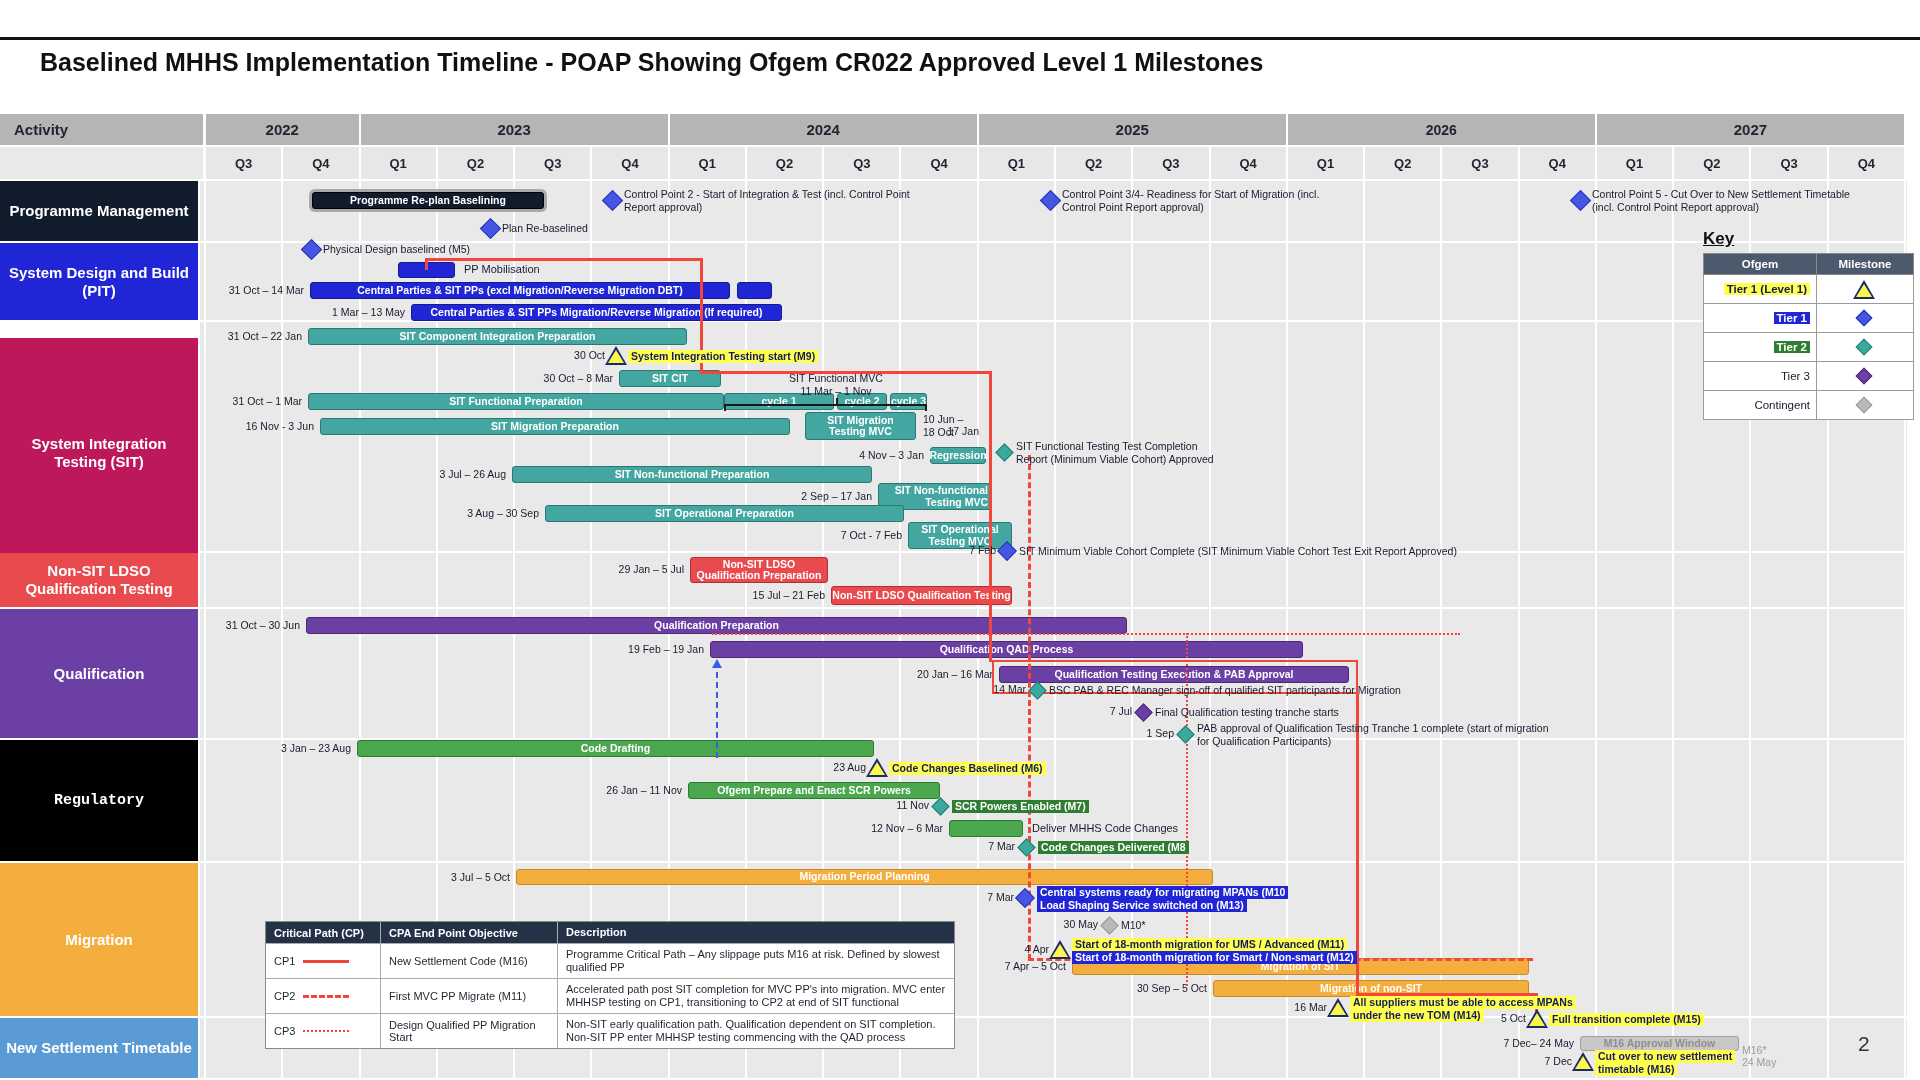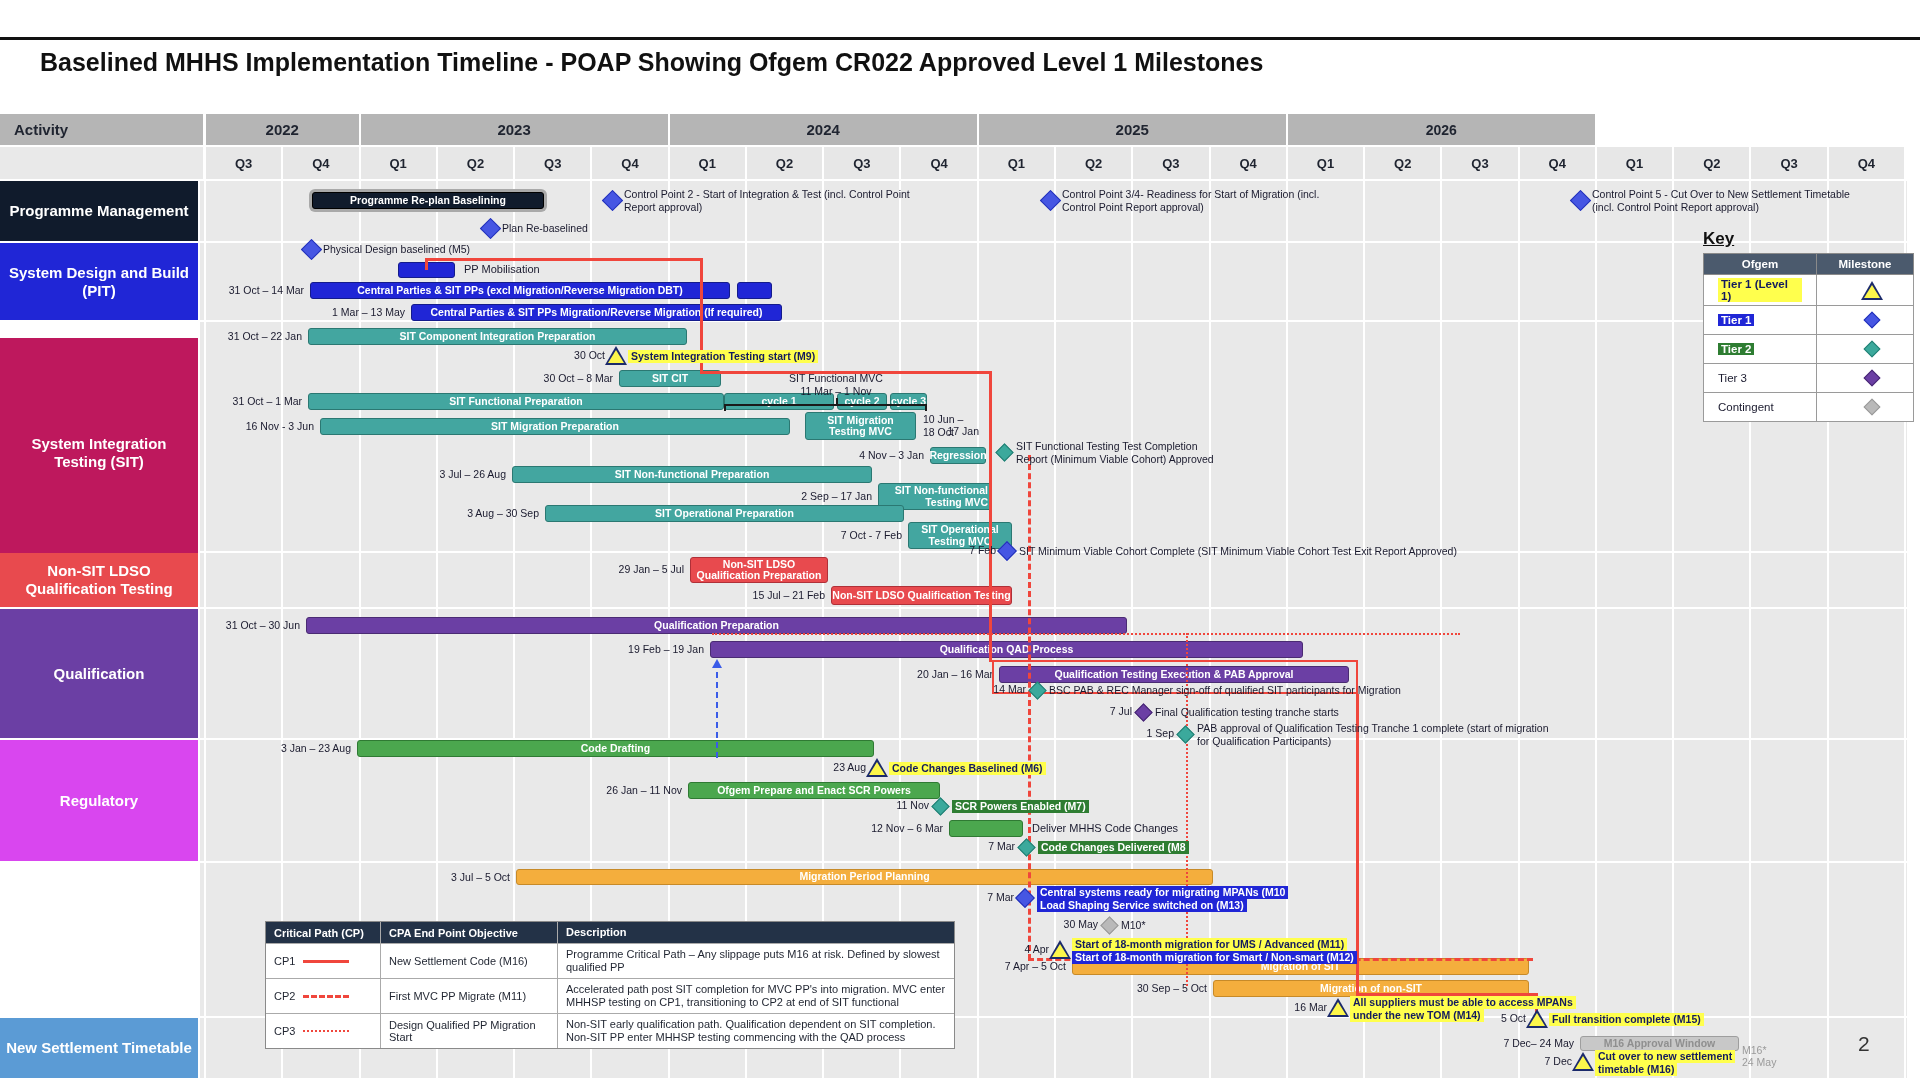--- a/index.html
+++ b/index.html
@@ -19,21 +19,21 @@
   .hl-blue{background:#2026D6;color:#fff;font-weight:bold;padding:0 3px;display:inline-block;}
   .hl-green{background:#2E7D32;color:#fff;font-weight:bold;padding:0 3px;display:inline-block;}
   .plain{color:#1a1a2e;}
   .diamond{position:absolute;transform:rotate(45deg);box-sizing:border-box;}
   .tri-outer{position:absolute;width:22px;height:19px;background:#1b2a6b;clip-path:polygon(50% 0,0 100%,100% 100%);}
   .tri-inner{position:absolute;left:3px;top:4px;width:16px;height:13px;background:#FCF64B;clip-path:polygon(50% 0,0 100%,100% 100%);}
   #keybox{position:absolute;left:1703px;top:229px;}
   #keybox .ktitle{font-size:17px;font-weight:bold;color:#111;text-decoration:underline;margin-bottom:4px;}
   table.key{border-collapse:collapse;background:#fff;}
   table.key th{background:#4B5A6D;color:#fff;font-size:11.5px;font-weight:bold;padding:4px 6px;border:1px solid #8a8a8a;}
-  table.key td{border:1px solid #9a9a9a;font-size:11.5px;text-align:left;padding:3px 14px;height:18px;color:#1a1a2e;}
+  table.key td{border:1px solid #9a9a9a;font-size:11.5px;text-align:right;padding:3px 6px;height:18px;color:#1a1a2e;}
   #cptable{position:absolute;left:265px;top:921px;width:688px;background:#fff;border:1px solid #8a8a8a;font-size:11px;color:#1f2430;}
   #cptable .hrow{display:flex;background:#233247;color:#fff;font-weight:bold;}
   #cptable .row{display:flex;border-top:1px solid #aaa;background:#fff;}
   #cptable .c1{width:115px;padding:4px 8px;box-sizing:border-box;border-right:1px solid #aaa;display:flex;align-items:center;gap:8px;}
   #cptable .c2{width:177px;padding:4px 8px;box-sizing:border-box;border-right:1px solid #aaa;display:flex;align-items:center;}
   #cptable .c3{width:396px;padding:4px 8px;box-sizing:border-box;line-height:13px;display:flex;align-items:center;}
   .cpline{display:inline-block;width:46px;height:0;}
   #pageno{position:absolute;left:1858px;top:1032px;font-size:21px;color:#333;}
   .note{position:absolute;font-size:10.5px;color:#9a9a9a;white-space:nowrap;}
 </style>
@@ -63,20 +63,21 @@
       <div class="cell" style="left: 978.727px; top: 114px; width: 307.091px; height: 31px; background: rgb(181, 181, 181); font-size: 15px;">2025</div>
       <div class="cell" style="left: 978.727px; top: 147px; width: 75.2727px; height: 32px; background: rgb(231, 231, 231); font-size: 13px;">Q1</div>
       <div class="cell" style="left: 1056px; top: 147px; width: 75.2727px; height: 32px; background: rgb(231, 231, 231); font-size: 13px;">Q2</div>
       <div class="cell" style="left: 1133.27px; top: 147px; width: 75.2727px; height: 32px; background: rgb(231, 231, 231); font-size: 13px;">Q3</div>
       <div class="cell" style="left: 1210.55px; top: 147px; width: 75.2727px; height: 32px; background: rgb(231, 231, 231); font-size: 13px;">Q4</div>
       <div class="cell" style="left: 1287.82px; top: 114px; width: 307.091px; height: 31px; background: rgb(181, 181, 181); font-size: 14px;">2026</div>
       <div class="cell" style="left: 1287.82px; top: 147px; width: 75.2727px; height: 32px; background: rgb(231, 231, 231); font-size: 13px;">Q1</div>
       <div class="cell" style="left: 1365.09px; top: 147px; width: 75.2727px; height: 32px; background: rgb(231, 231, 231); font-size: 13px;">Q2</div>
       <div class="cell" style="left: 1442.36px; top: 147px; width: 75.2727px; height: 32px; background: rgb(231, 231, 231); font-size: 13px;">Q3</div>
       <div class="cell" style="left: 1519.64px; top: 147px; width: 75.2727px; height: 32px; background: rgb(231, 231, 231); font-size: 13px;">Q4</div>
+      <div class="cell" style="left: 1596.91px; top: 114px; width: 307.091px; height: 31px; background: rgb(181, 181, 181); font-size: 15px;">2027</div>
       <div class="cell" style="left: 1596.91px; top: 147px; width: 75.2727px; height: 32px; background: rgb(231, 231, 231); font-size: 13px;">Q1</div>
       <div class="cell" style="left: 1674.18px; top: 147px; width: 75.2727px; height: 32px; background: rgb(231, 231, 231); font-size: 13px;">Q2</div>
       <div class="cell" style="left: 1751.45px; top: 147px; width: 75.2727px; height: 32px; background: rgb(231, 231, 231); font-size: 13px;">Q3</div>
       <div class="cell" style="left: 1828.73px; top: 147px; width: 75.2727px; height: 32px; background: rgb(231, 231, 231); font-size: 13px;">Q4</div>
       <div class="abs" style="left: 204px; top: 180px; width: 2px; height: 898px; background: rgb(255, 255, 255);"></div>
       <div class="abs" style="left: 281.273px; top: 180px; width: 2px; height: 898px; background: rgb(255, 255, 255);"></div>
       <div class="abs" style="left: 358.545px; top: 180px; width: 2px; height: 898px; background: rgb(255, 255, 255);"></div>
       <div class="abs" style="left: 435.818px; top: 180px; width: 2px; height: 898px; background: rgb(255, 255, 255);"></div>
       <div class="abs" style="left: 513.091px; top: 180px; width: 2px; height: 898px; background: rgb(255, 255, 255);"></div>
       <div class="abs" style="left: 590.364px; top: 180px; width: 2px; height: 898px; background: rgb(255, 255, 255);"></div>
@@ -101,22 +102,23 @@
       <div class="bandlbl" style="left: 0px; top: 181px; width: 198px; height: 60px; background: rgb(16, 27, 44);">Programme Management</div>
       <div class="abs" style="left: 200px; top: 241px; width: 1707px; height: 2px; background: rgb(255, 255, 255);"></div>
       <div class="bandlbl" style="left: 0px; top: 243px; width: 198px; height: 77px; background: rgb(32, 38, 214);">System Design and Build (PIT)</div>
       <div class="abs" style="left: 200px; top: 320px; width: 1707px; height: 2px; background: rgb(255, 255, 255);"></div>
       <div class="bandlbl" style="left: 0px; top: 338px; width: 198px; height: 229px; background: #be185d;">System Integration Testing (SIT)</div>
       <div class="abs" style="left: 200px; top: 551px; width: 1707px; height: 2px; background: rgb(255, 255, 255);"></div>
       <div class="bandlbl" style="left: 0px; top: 553px; width: 198px; height: 54px; background: rgb(232, 74, 78);">Non-SIT LDSO Qualification Testing</div>
       <div class="abs" style="left: 200px; top: 607px; width: 1707px; height: 2px; background: rgb(255, 255, 255);"></div>
       <div class="bandlbl" style="left: 0px; top: 609px; width: 198px; height: 129px; background: rgb(107, 63, 164);">Qualification</div>
       <div class="abs" style="left: 200px; top: 738px; width: 1707px; height: 2px; background: rgb(255, 255, 255);"></div>
-      <div class="bandlbl" style="left: 0px; top: 740px; width: 198px; height: 121px; background: #d946ef;">Regulatory</div>
+      <div class="bandlbl" style="left: 0px; top: 740px; width: 198px; height: 121px; background: #000000; font-family: Liberation Mono, monospace;">Regulatory</div>
       <div class="abs" style="left: 200px; top: 861px; width: 1707px; height: 2px; background: rgb(255, 255, 255);"></div>
+      <div class="bandlbl" style="left: 0px; top: 863px; width: 198px; height: 153px; background: rgb(244, 174, 61);">Migration</div>
       <div class="abs" style="left: 200px; top: 1016px; width: 1707px; height: 2px; background: rgb(255, 255, 255);"></div>
       <div class="bandlbl" style="left: 0px; top: 1018px; width: 198px; height: 60px; background: rgb(91, 155, 213);">New Settlement Timetable</div>
       <div class="abs" style="left: 200px; top: 1078px; width: 1707px; height: 2px; background: rgb(255, 255, 255);"></div>
       <div class="bar" style="left: 312px; top: 192px; width: 232px; height: 17px; background: rgb(16, 27, 44); border: 1px solid rgb(0, 0, 0); box-shadow: rgb(169, 169, 169) 0px 0px 0px 3px;">Programme Re-plan Baselining</div>
       <div class="bar" style="left: 398px; top: 262px; width: 57px; height: 16px; background: rgb(32, 38, 214); border: 1px solid rgb(20, 27, 140);"></div>
       <div class="outlbl" style="left: 464px; top: 263px;">PP Mobilisation</div>
       <div class="bar" style="left: 310px; top: 282px; width: 420px; height: 17px; background: rgb(32, 38, 214); border: 1px solid rgb(20, 27, 140);">Central Parties &amp; SIT PPs  (excl Migration/Reverse Migration DBT)</div>
       <div class="datelbl" style="right: 1616px; top: 283.5px; text-align: right;">31 Oct – 14 Mar</div>
       <div class="bar" style="left: 737px; top: 282px; width: 35px; height: 17px; background: rgb(32, 38, 214); border: 1px solid rgb(20, 27, 140);"></div>
       <div class="bar" style="left: 411px; top: 304px; width: 371px; height: 17px; background: rgb(32, 38, 214); border: 1px solid rgb(20, 27, 140);">Central Parties &amp; SIT PPs Migration/Reverse Migration (If required)</div>

